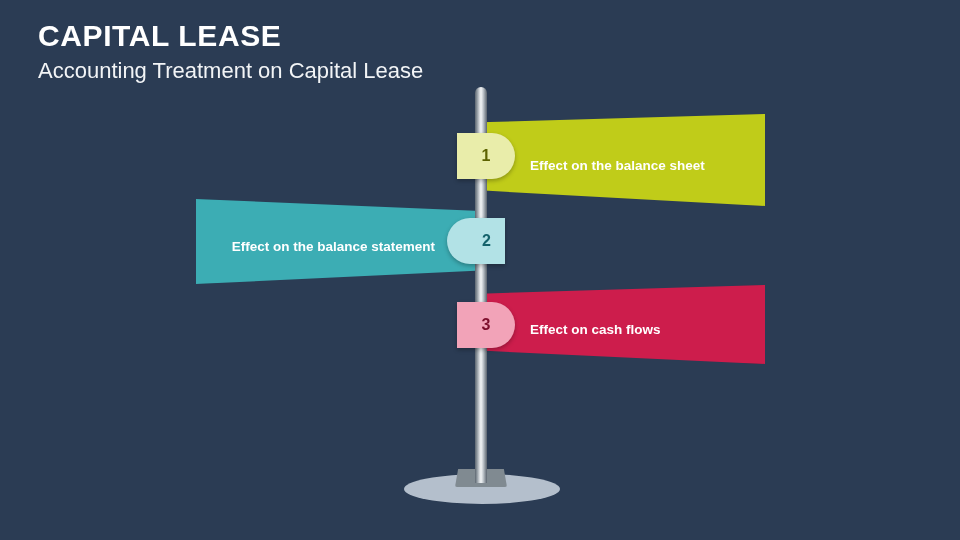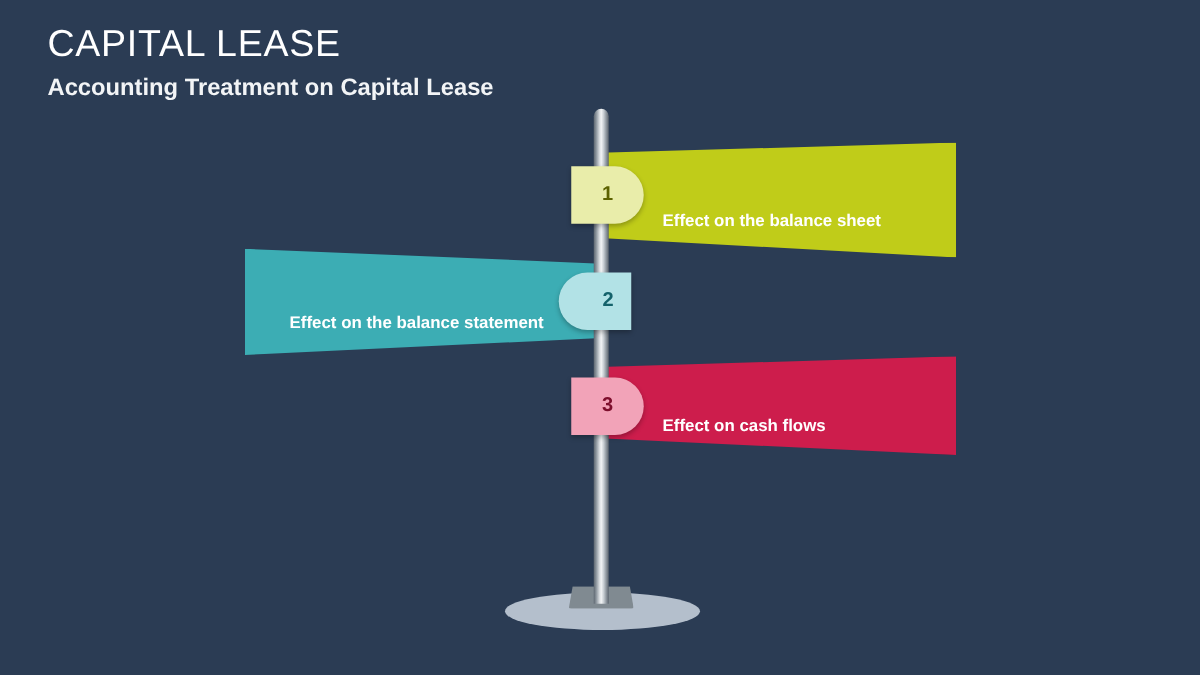--- a/index.html
+++ b/index.html
@@ -22,29 +22,29 @@
 
   
   #header {
     position: absolute;
     left: 38px;
     top: 18px;
     width: 600px;
   }
   #title {
     font-size: 30px;
-    font-weight: normal;
+    font-weight: bold;
     color: #ffffff;
     letter-spacing: 0.6px;
     line-height: 36px;
     margin: 0;
   }
   #subtitle {
-    font-size: 19px;
-    font-weight: bold;
+    font-size: 22px;
+    font-weight: normal;
     color: #f2f4f6;
     line-height: 26px;
     margin: 4px 0 0 0;
   }
 
   
   #pole {
     position: absolute;
     left: 475px;
     top: 87px;
@@ -87,21 +87,21 @@
   .flag {
     position: absolute;
     z-index: 25;
   }
   .flag-shape {
     position: absolute;
     inset: 0;
   }
   .flag-label {
     position: absolute;
-    top: 16px;
+    top: 5px;
     height: 100%;
     display: flex;
     align-items: center;
     font-size: 13.5px;
     font-weight: bold;
     color: #ffffff;
     white-space: nowrap;
     z-index: 3;
     text-align: center;
   }

